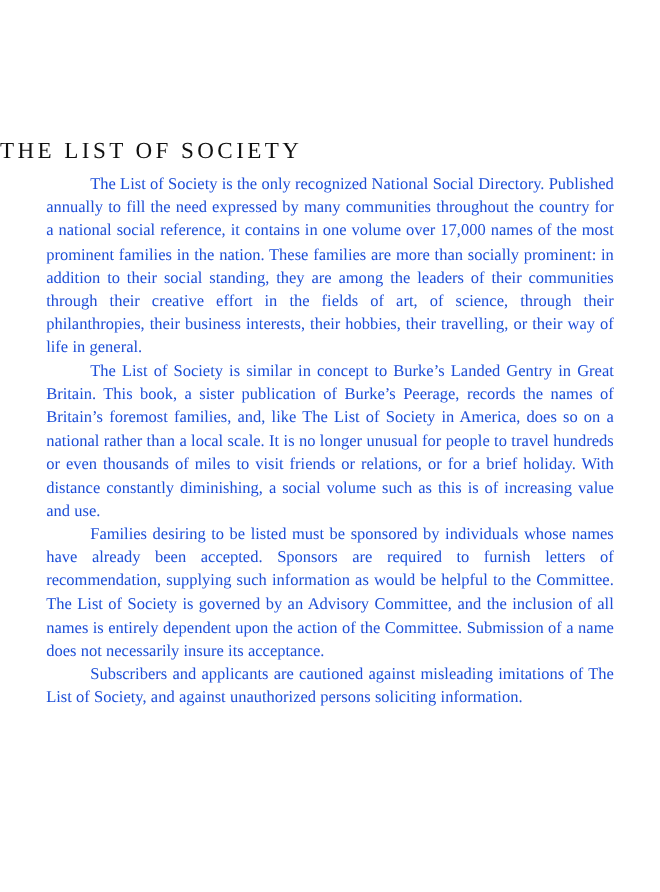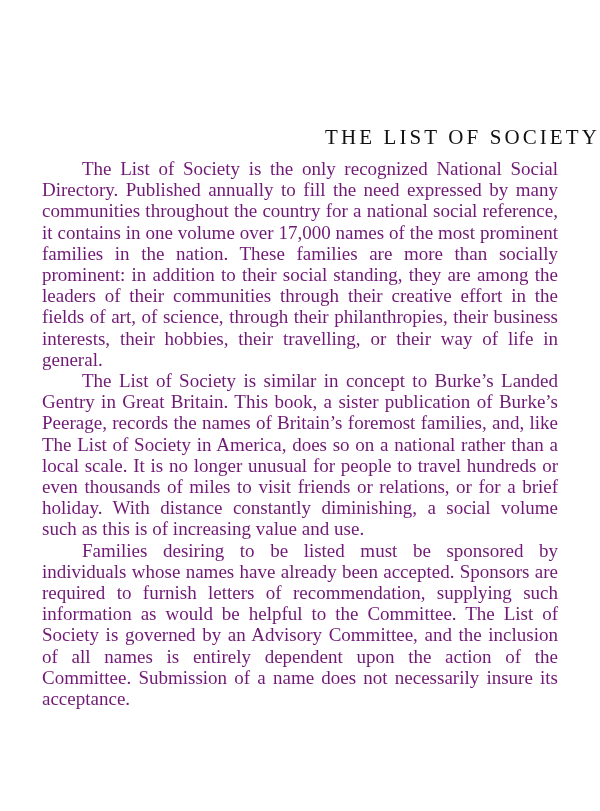--- a/index.html
+++ b/index.html
@@ -15,56 +15,57 @@
     overflow: hidden;
     font-family: "Liberation Serif", "DejaVu Serif", serif;
     color: #111111;
     -webkit-font-smoothing: antialiased;
   }
   .page-title {
     position: absolute;
     top: 113px;
     left: 0;
     width: 600px;
-    text-align: right;
+    text-align: left;
     font-family: "Liberation Serif", "DejaVu Serif", serif;
     font-size: 21px;
     font-weight: 400;
     letter-spacing: 3.1px;
     color: #111111;
     line-height: 1;
     white-space: nowrap;
   }
   .body-text {
     position: absolute;
     top: 158px;
     left: 42px;
     width: 516px;
   }
   .body-text p {
     margin: 0;
     text-indent: 40px;
     text-align: justify;
     text-justify: inter-word;
-    font-size: 19px;
+    font-size: 15px;
     line-height: 21.2px;
-    color: #701a75;
+    color: #1d4ed8;
     hyphens: manual;
     word-spacing: 0.1px;
   }
   .body-text p:last-child {
     text-align-last: left;
   }
 </style>
 </head>
 <body>
 
 <div class="page">
 
   <h1 class="page-title">THE LIST OF SOCIETY</h1>
 
   <div class="body-text">
     <p>The List of Society is the only recognized National Social Directory. Published annually to fill the need expressed by many communities throughout the country for a national social reference, it contains in one volume over 17,000 names of the most prominent families in the nation. These families are more than socially prominent: in addition to their social standing, they are among the leaders of their communities through their creative effort in the fields of art, of science, through their philanthropies, their business interests, their hobbies, their travelling, or their way of life in general.</p>
     <p>The List of Society is similar in concept to Burke’s Landed Gentry in Great Britain. This book, a sister publication of Burke’s Peerage, records the names of Britain’s foremost families, and, like The List of Society in America, does so on a national rather than a local scale. It is no longer unusual for people to travel hundreds or even thousands of miles to visit friends or relations, or for a brief holiday. With distance constantly diminishing, a social volume such as this is of increasing value and use.</p>
     <p>Families desiring to be listed must be sponsored by individuals whose names have already been accepted. Sponsors are required to furnish letters of recommendation, supplying such information as would be helpful to the Committee. The List of Society is governed by an Advisory Committee, and the inclusion of all names is entirely dependent upon the action of the Committee. Submission of a name does not necessarily insure its acceptance.</p>
+    <p>Subscribers and applicants are cautioned against misleading imitations of The List of Society, and against unauthorized persons soliciting information.</p>
   </div>
 
 </div>
 
 </body></html>

